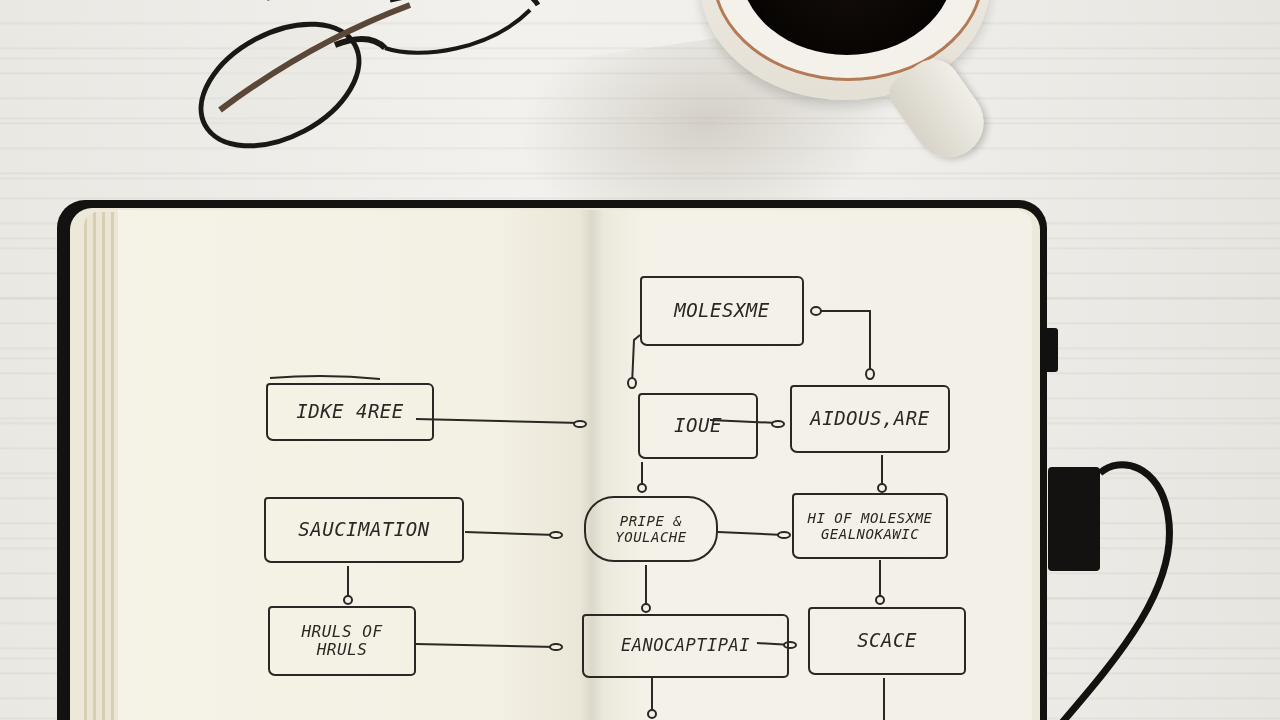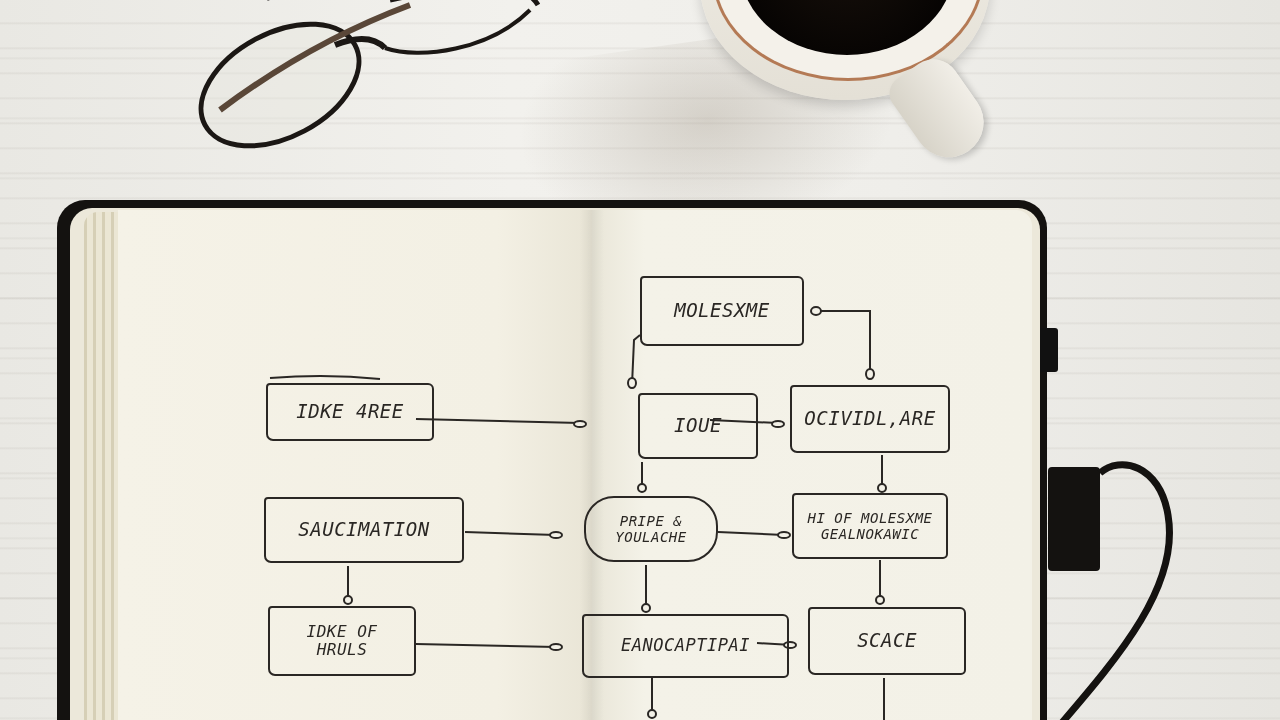--- a/index.html
+++ b/index.html
@@ -166,39 +166,39 @@
 
 <div class="node" style="left:266px; top:383px; width:168px; height:58px;">
   <span>IDKE 4REE</span>
 </div>
 
 <div class="node" style="left:590px; top:393px; width:120px; height:66px;margin-left:48px;">
   <span>IOUE</span>
 </div>
 
 <div class="node" style="left:790px; top:385px; width:160px; height:68px;">
-  <span>OCIVIDL,ARE</span>
+  <span>AIDOUS,ARE</span>
 </div>
 
 <div class="node" style="left:264px; top:497px; width:200px; height:66px;">
   <span>SAUCIMATION</span>
 </div>
 
 <div class="node small" style="left:584px; top:496px; width:134px; height:66px;border-radius:30px;">
   <span>PRIPE &amp;</span>
   <span>YOULACHE</span>
 </div>
 
 <div class="node small" style="left:792px; top:493px; width:156px; height:66px;">
   <span>HI OF MOLESXME</span>
   <span>GEALNOKAWIC</span>
 </div>
 
 <div class="node" style="left:268px; top:606px; width:148px; height:70px; font-size:16px;">
-  <span>IDKE OF</span>
+  <span>HRULS OF</span>
   <span>HRULS</span>
 </div>
 
 <div class="node" style="left:582px; top:614px; width:207px; height:64px; font-size:17px;">
   <span>EANOCAPTIPAI</span>
 </div>
 
 <div class="node" style="left:808px; top:607px; width:158px; height:68px;align-items:center;">
   <span>SCACE</span>
 </div>

